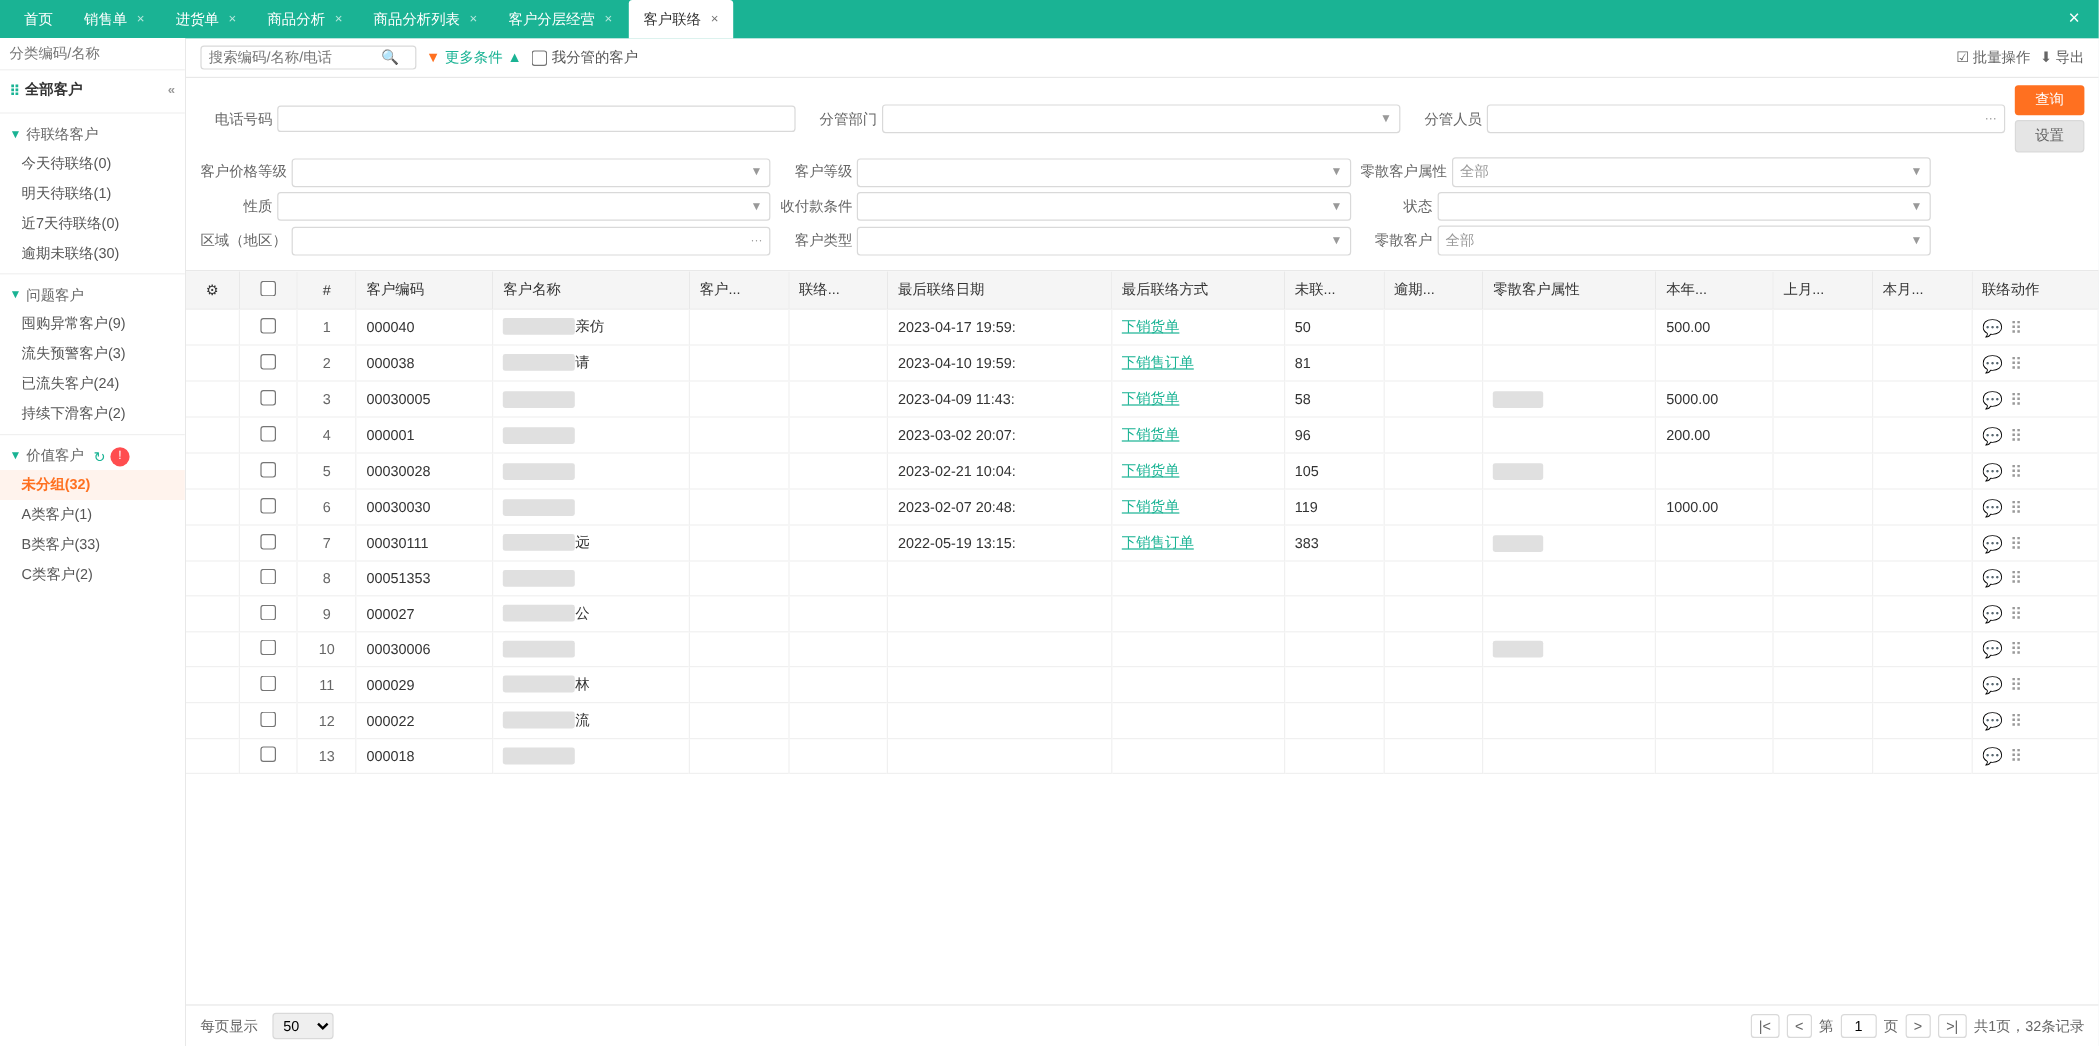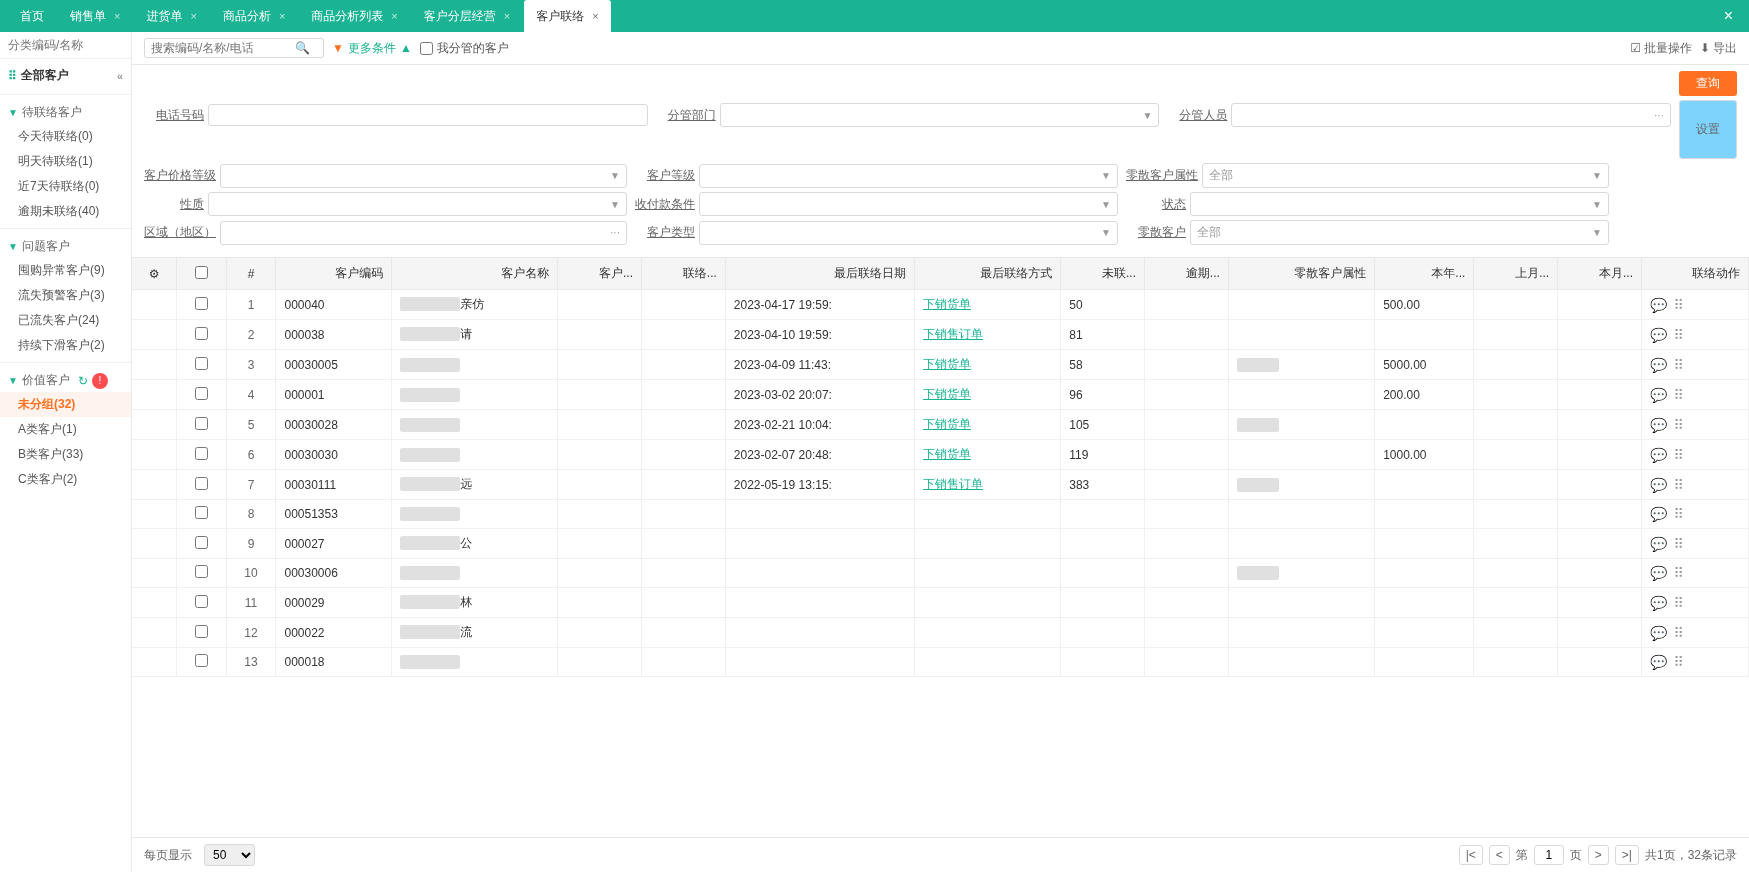--- a/index.html
+++ b/index.html
@@ -37,21 +37,21 @@
     }
 
     
     .main-layout {
       display: flex;
       height: calc(100vh - 32px);
     }
 
     
     .sidebar {
-      width: 132px;
+      width: 155px;
       background: #fff;
       border-right: 1px solid #e8e8e8;
       display: flex;
       flex-direction: column;
       overflow-y: auto;
       flex-shrink: 0;
     }
     .sidebar-search {
       display: flex;
       align-items: center;
@@ -174,21 +174,20 @@
       align-items: center;
       flex: 1;
       gap: 4px;
     }
     .filter-label {
       color: #666;
       font-size: 12px;
       white-space: nowrap;
       min-width: 60px;
       text-align: right;
-      text-decoration: underline;
     }
     .filter-input {
       flex: 1;
       border: 1px solid #d9d9d9;
       border-radius: 3px;
       padding: 3px 6px;
       font-size: 12px;
       outline: none;
       color: #333;
     }
@@ -216,25 +215,25 @@
     .btn-query {
       background: #ff7020;
       color: #fff;
       border: none;
       border-radius: 3px;
       padding: 4px 16px;
       cursor: pointer;
       font-size: 12px;
     }
     .btn-reset {
-      background: #7dd3fc;
+      background: #e5e5e5;
       color: #666;
       border: 1px solid #d9d9d9;
       border-radius: 3px;
-      padding: 20px 16px;
+      padding: 4px 16px;
       cursor: pointer;
       font-size: 12px;
     }
 
     
     .table-area {
       flex: 1;
       overflow: auto;
       background: #fff;
     }
@@ -242,21 +241,21 @@
       width: 100%;
       border-collapse: collapse;
       font-size: 12px;
     }
     table thead tr {
       background: #f5f5f5;
       border-bottom: 1px solid #e8e8e8;
     }
     table thead th {
       padding: 7px 8px;
-      text-align: right;
+      text-align: left;
       color: #333;
       font-weight: normal;
       border-right: 1px solid #e8e8e8;
       white-space: nowrap;
       position: sticky;
       top: 0;
       background: #f5f5f5;
       z-index: 1;
     }
     table thead th.center { text-align: center; }
@@ -392,21 +391,21 @@
     <div class="divider"></div>
 
     <div class="sidebar-section">
       <div class="sidebar-group-label">
         <span class="triangle">▼</span>
         <span>待联络客户</span>
       </div>
       <div class="sidebar-item">今天待联络(0)</div>
       <div class="sidebar-item">明天待联络(1)</div>
       <div class="sidebar-item">近7天待联络(0)</div>
-      <div class="sidebar-item">逾期未联络(40)</div>
+      <div class="sidebar-item">逾期未联络(30)</div>
     </div>
 
     <div class="divider"></div>
 
     <div class="sidebar-section">
       <div class="sidebar-group-label">
         <span class="triangle">▼</span>
         <span>问题客户</span>
       </div>
       <div class="sidebar-item">囤购异常客户(9)</div>

